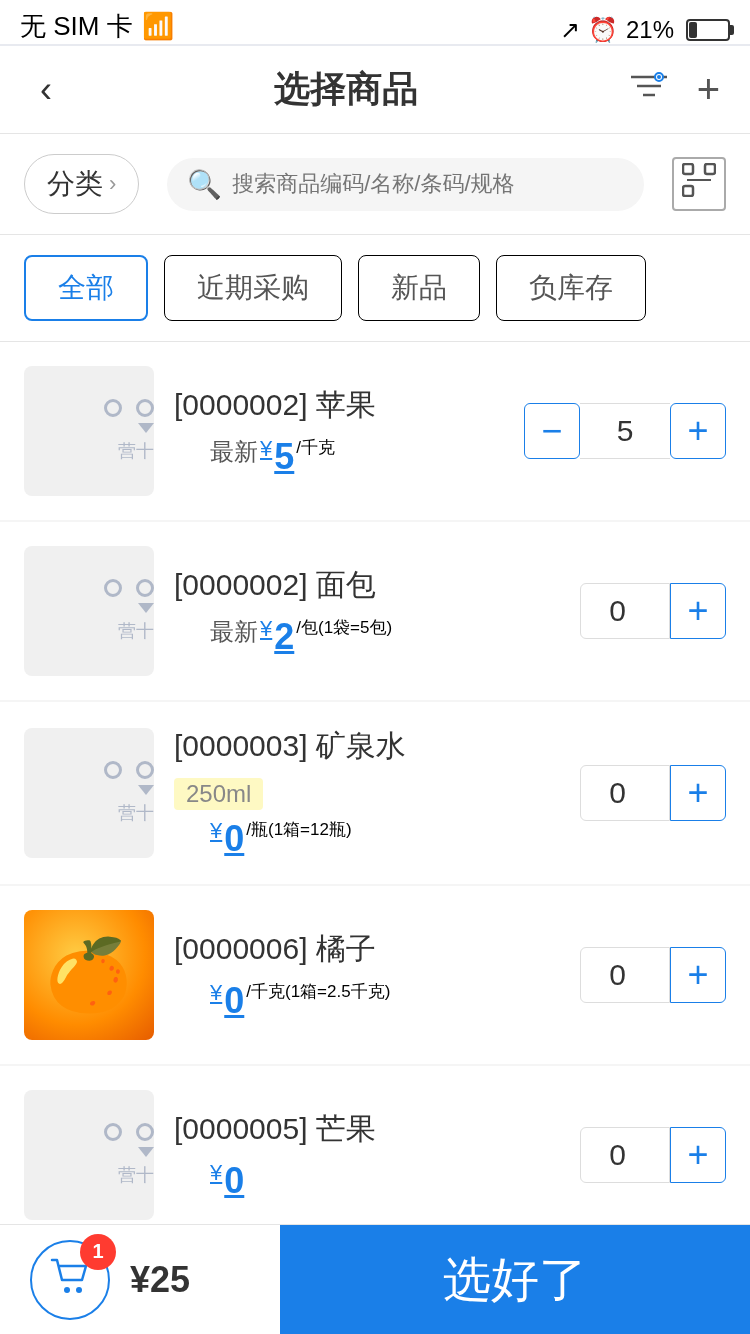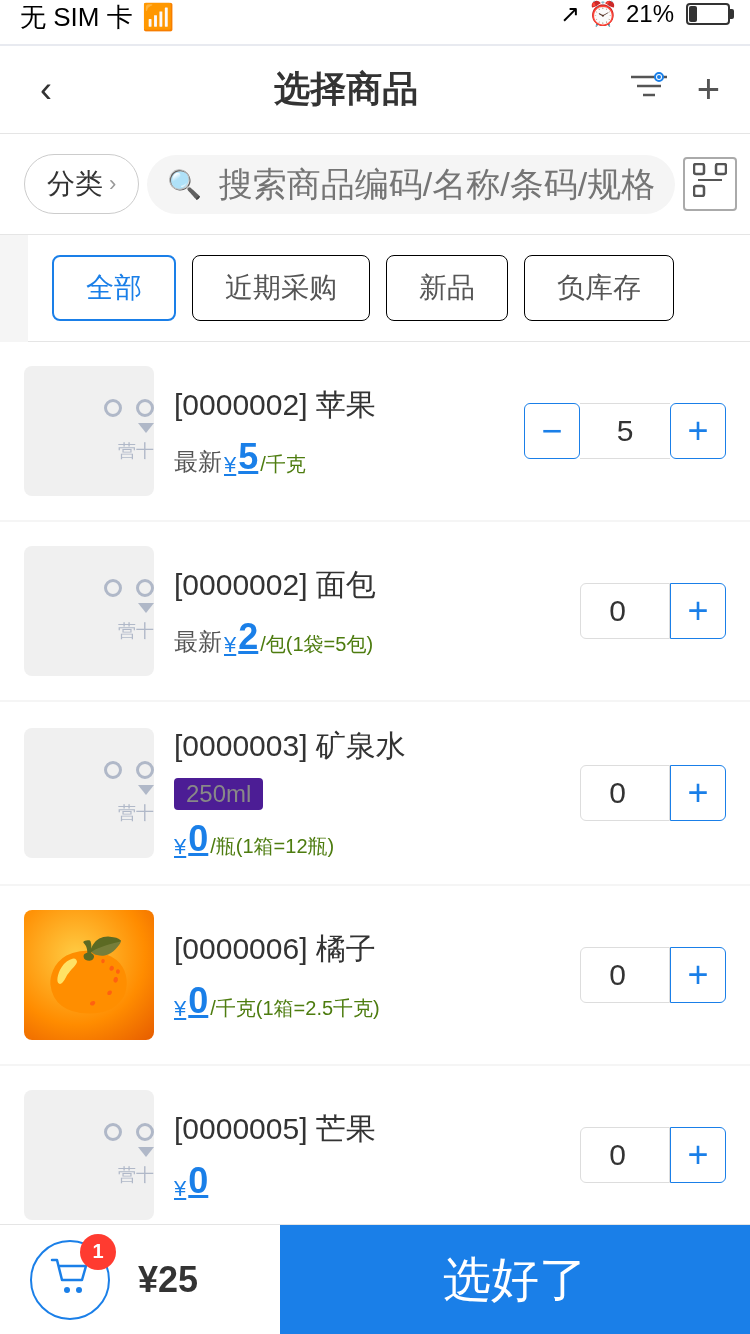--- a/index.html
+++ b/index.html
@@ -11,21 +11,21 @@
       min-height: 1334px;
       overflow-x: hidden;
       font-size: 28px;
     }
 
     
     .status-bar {
       background: #fff;
       height: 44px;
       display: flex;
-      align-items: flex-start;
+      align-items: flex-end;
       justify-content: space-between;
       padding: 0 20px;
       font-size: 26px;
       font-weight: 500;
     }
     .status-left { display: flex; align-items: center; gap: 10px; }
     .status-center { font-size: 30px; font-weight: 600; }
     .status-right { display: flex; align-items: center; gap: 8px; font-size: 24px; }
     .battery-icon {
       display: inline-block;
@@ -89,21 +89,21 @@
       cursor: pointer;
       font-weight: 300;
     }
 
     
     .search-area {
       background: #fff;
       padding: 20px 24px;
       display: flex;
       align-items: center;
-      gap: 8px;
+      gap: 28px;
       border-bottom: 1px solid #e5e5e5;
     }
     .category-btn {
       display: flex;
       align-items: center;
       gap: 6px;
       border: 1px solid #ccc;
       border-radius: 30px;
       padding: 10px 22px;
       font-size: 28px;
@@ -118,43 +118,41 @@
       display: flex;
       align-items: center;
       background: #f5f5f5;
       border-radius: 30px;
       padding: 10px 20px;
       gap: 10px;
     }
     .search-input-wrap input {
       border: none;
       background: transparent;
-      font-size: 34px;
+      font-size: 22px;
       color: #999;
       outline: none;
       flex: 1;
-      text-align: right;
     }
     .scan-icon {
       font-size: 34px;
       color: #555;
       cursor: pointer;
       border: 2px solid #aaa;
       border-radius: 4px;
       padding: 4px 8px;
     }
 
     
     .tab-bar {
       background: #fff;
       padding: 20px 24px;
       display: flex;
       gap: 16px;
       border-bottom: 1px solid #e5e5e5;
-      margin-left: 28px;
     }
     .tab-item {
       padding: 12px 32px;
       border-radius: 8px;
       font-size: 28px;
       cursor: pointer;
       border: 1px solid #000000;
       color: #555;
       background: #fff;
     }
@@ -194,37 +192,38 @@
     }
     .product-name {
       font-size: 30px;
       color: #333;
       font-weight: 500;
       margin-bottom: 10px;
     }
     .product-spec {
       font-size: 24px;
       color: #888;
-      background: #4c1d95;
+      background: #fef9c3;
       display: inline-block;
       padding: 2px 12px;
       border-radius: 4px;
       margin-bottom: 8px;
     }
     .product-price {
       font-size: 26px;
       color: #555;
       display: flex;
-      align-items: flex-end;
+      align-items: flex-start;
       gap: 2px;
+      margin-left: 36px;
     }
     .product-price .latest-label { color: #555; font-size: 24px; }
     .product-price .currency { color: #1a7fe8; font-size: 22px; text-decoration: underline; }
     .product-price .amount { color: #1a7fe8; font-size: 36px; font-weight: 600; text-decoration: underline; }
-    .product-price .unit { color: #4d7c0f; font-size: 20px; }
+    .product-price .unit { color: #000000; font-size: 17px; }
 
     
     .qty-control {
       display: flex;
       align-items: center;
       gap: 0;
       flex-shrink: 0;
     }
     .qty-btn {
       width: 56px;
@@ -344,21 +343,20 @@
       border-radius: 50%;
       display: flex;
       align-items: center;
       justify-content: center;
       font-weight: 600;
     }
     .cart-total {
       font-size: 36px;
       font-weight: 600;
       color: #333;
-      margin-left: 8px;
     }
     .confirm-btn {
       flex: 1;
       height: 110px;
       background: #1a7fe8;
       color: #fff;
       font-size: 48px;
       font-weight: 500;
       border: none;
       cursor: pointer;

